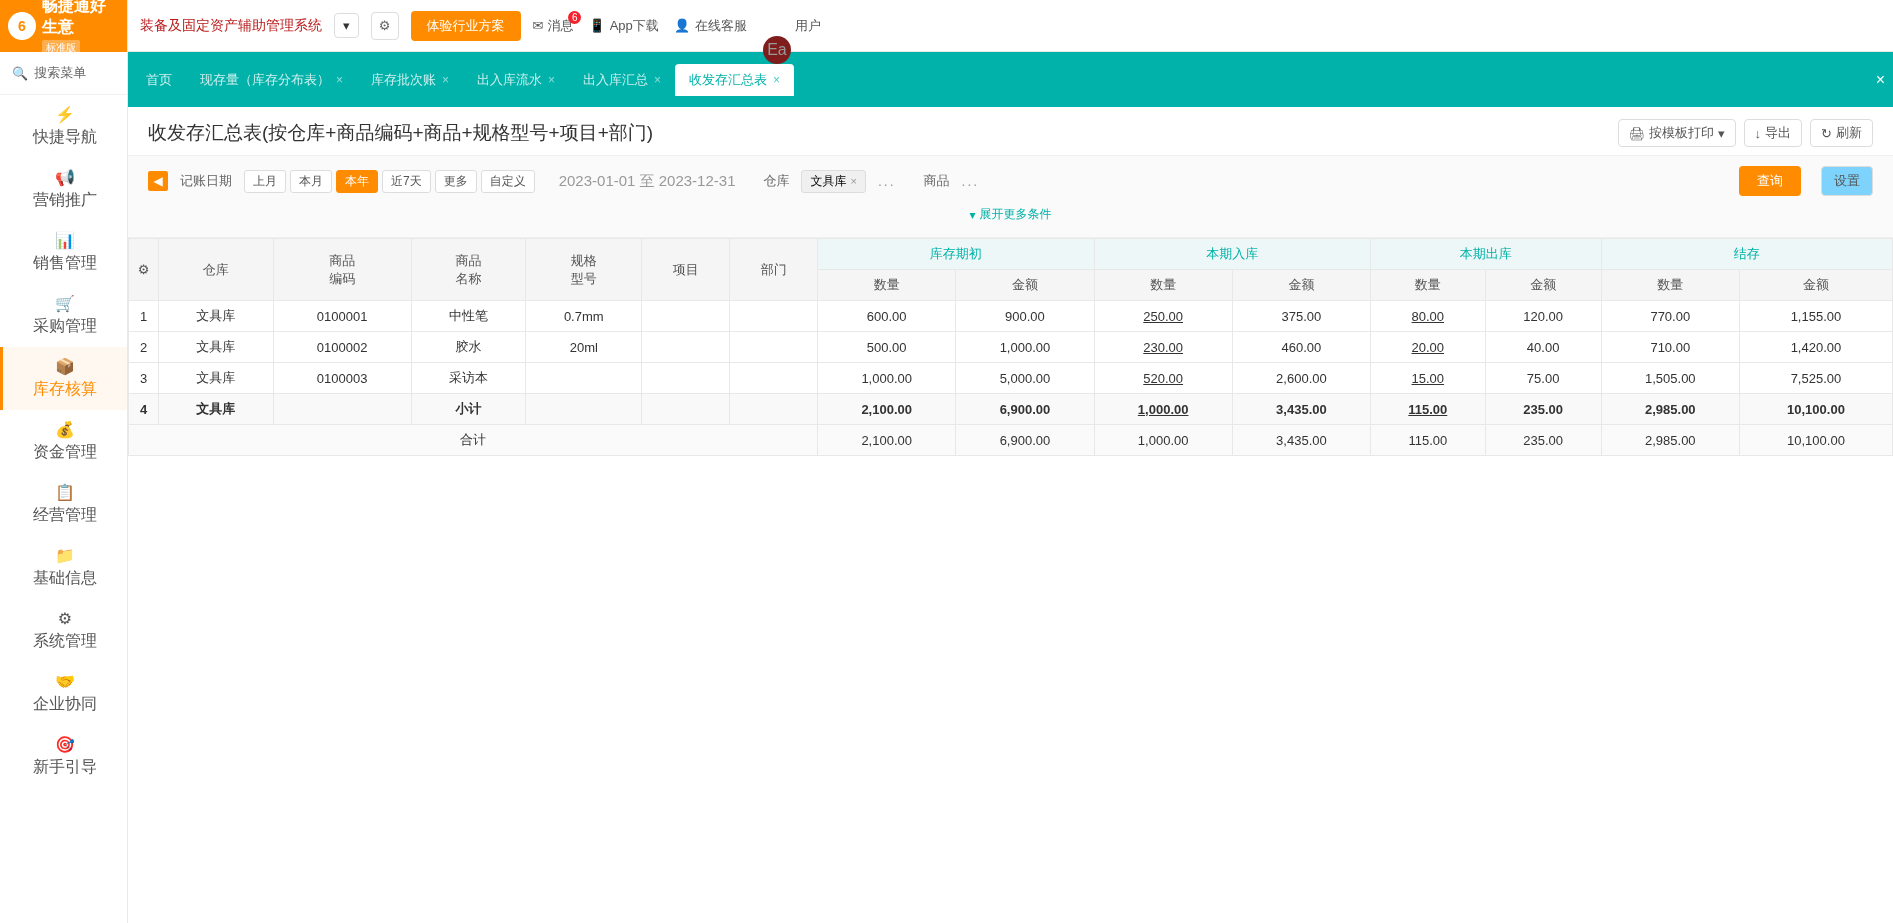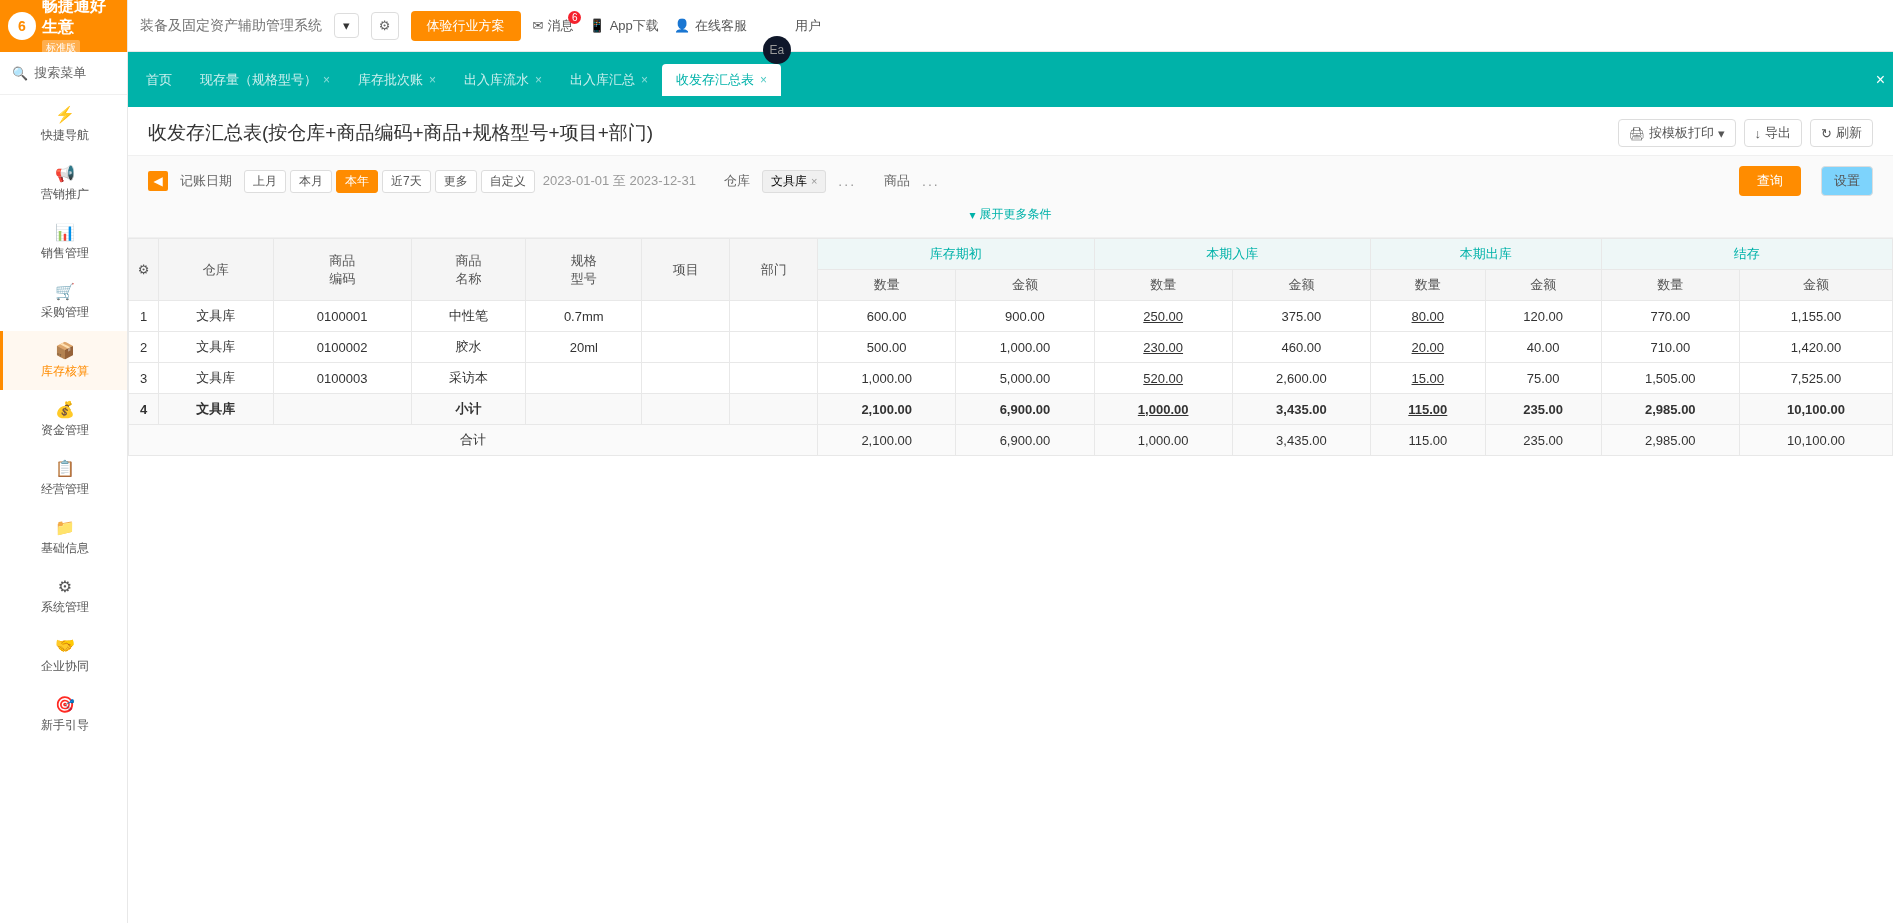--- a/index.html
+++ b/index.html
@@ -8,34 +8,34 @@
     
     .sidebar { width: 128px; background: #fff; display: flex; flex-direction: column; border-right: 1px solid #e8e8e8; flex-shrink: 0; }
     .sidebar-logo { background: #ff8c00; color: #fff; padding: 10px 8px; display: flex; align-items: center; gap: 6px; height: 52px; }
     .sidebar-logo-icon { width: 28px; height: 28px; background: #fff; border-radius: 50%; display: flex; align-items: center; justify-content: center; color: #ff8c00; font-weight: bold; font-size: 14px; flex-shrink: 0; }
     .sidebar-search { padding: 8px; border-bottom: 1px solid #f0f0f0; }
     .sidebar-search-btn { width: 100%; background: none; border: none; display: flex; align-items: center; gap: 6px; color: #666; cursor: pointer; padding: 4px; font-size: 13px; }
     .sidebar-nav { flex: 1; overflow-y: auto; }
     .sidebar-item { display: flex; flex-direction: column; align-items: center; padding: 10px 4px; cursor: pointer; color: #555; border-left: 3px solid transparent; transition: all 0.2s; }
     .sidebar-item.active { background: #fff8f0; color: #ff8c00; border-left-color: #ff8c00; }
     .sidebar-item-icon { font-size: 16px; margin-bottom: 3px; }
-    .sidebar-item-label { font-size: 12px; text-align: center; }
+    .sidebar-item-label { font-size: 16px; text-align: center; }
 
     
     .main { flex: 1; display: flex; flex-direction: column; overflow: hidden; }
 
     
     .topbar { height: 52px; background: #fff; border-bottom: 1px solid #e8e8e8; display: flex; align-items: center; padding: 0 12px; gap: 12px; flex-shrink: 0; }
     .topbar-select { border: 1px solid #ddd; border-radius: 4px; padding: 4px 8px; font-size: 13px; color: #333; background: #fff; cursor: pointer; }
     .topbar-gear { width: 28px; height: 28px; border: 1px solid #ddd; border-radius: 4px; display: flex; align-items: center; justify-content: center; cursor: pointer; color: #666; }
     .topbar-trial { background: #ff8c00; color: #fff; border: none; border-radius: 4px; padding: 6px 16px; font-size: 13px; cursor: pointer; }
     .topbar-right { display: flex; align-items: center; gap: 16px; color: #555; font-size: 13px; }
     .topbar-right-item { display: flex; align-items: center; gap: 4px; cursor: pointer; position: relative; }
     .badge { background: #f5222d; color: #fff; border-radius: 8px; font-size: 10px; padding: 1px 4px; position: absolute; top: -6px; right: -8px; }
-    .topbar-avatar { width: 28px; height: 28px; background: #0f172a; border-radius: 50%; display: flex; align-items: center; justify-content: center; font-size: 12px; color: #999; margin-top: 48px; }
+    .topbar-avatar { width: 28px; height: 28px; background: #7f1d1d; border-radius: 50%; display: flex; align-items: center; justify-content: center; font-size: 16px; color: #999; margin-top: 48px; }
 
     
     .tabs { background: #00b2a9; display: flex; align-items: center; height: 55px; padding: 0 4px; flex-shrink: 0; overflow-x: auto; }
     .tab { display: flex; align-items: center; gap: 6px; padding: 0 14px; height: 32px; cursor: pointer; color: rgba(255,255,255,0.8); font-size: 13px; border-radius: 4px 4px 0 0; white-space: nowrap; }
     .tab.active { background: #fff; color: #00b2a9; font-weight: 500; }
     .tab-close { font-size: 12px; color: inherit; opacity: 0.7; }
     .tabs-close-btn { margin-left: auto; color: #fff; cursor: pointer; padding: 4px; font-size: 16px; }
 
     
     .content { flex: 1; overflow-y: auto; background: #fff; padding: 0; }
@@ -49,21 +49,21 @@
     .btn-refresh { border: 1px solid #ddd; background: #fff; border-radius: 4px; padding: 4px 10px; font-size: 13px; cursor: pointer; color: #555; display: flex; align-items: center; gap: 4px; }
 
     
     .filter-area { padding: 10px 20px; border-bottom: 1px solid #f0f0f0; background: #fafafa; }
     .filter-row { display: flex; align-items: center; gap: 12px; margin-bottom: 6px; }
     .filter-collapse-btn { width: 20px; height: 20px; background: #ff8c00; color: #fff; border: none; border-radius: 2px; cursor: pointer; display: flex; align-items: center; justify-content: center; font-size: 12px; flex-shrink: 0; }
     .filter-label { color: #666; font-size: 13px; flex-shrink: 0; }
     .date-group { display: flex; align-items: center; gap: 4px; }
     .date-btn { padding: 2px 8px; border: 1px solid #ddd; border-radius: 3px; background: #fff; font-size: 12px; cursor: pointer; color: #555; }
     .date-btn.active { background: #ff8c00; color: #fff; border-color: #ff8c00; }
-    .date-range { font-size: 13px; color: #999; margin-left: 4px; text-align: center; }
+    .date-range { font-size: 15px; color: #999; margin-left: 20px; text-align: center; }
     .warehouse-tag { background: #f0f0f0; border: 1px solid #ddd; border-radius: 3px; padding: 2px 8px; font-size: 12px; display: flex; align-items: center; gap: 4px; }
     .tag-close { cursor: pointer; color: #999; font-size: 11px; }
     .filter-dots { color: #999; cursor: pointer; font-size: 14px; letter-spacing: 2px; }
     .expand-conditions { display: flex; justify-content: center; align-items: center; gap: 4px; color: #00b2a9; font-size: 12px; cursor: pointer; padding: 4px; }
     .btn-query { background: #ff8c00; color: #fff; border: none; border-radius: 4px; padding: 6px 18px; font-size: 13px; cursor: pointer; }
     .btn-settings-small { background: #7dd3fc; color: #555; border: 1px solid #ddd; border-radius: 4px; padding: 5px 12px; font-size: 13px; cursor: pointer; }
 
     
     .table-container { overflow-x: auto; }
     table { width: 100%; border-collapse: collapse; font-size: 13px; }
@@ -142,21 +142,21 @@
     <div class="sidebar-item">
       <span class="sidebar-item-icon">🎯</span>
       <span class="sidebar-item-label">新手引导</span>
     </div>
   </nav>
 </div>
 
 <div class="main">
 
   <div class="topbar">
-    <span style="color:#737373;font-size:14px;">装备及固定资产辅助管理系统</span>
+    <span style="color:#b91c1c;font-size:14px;">装备及固定资产辅助管理系统</span>
     <button class="topbar-select">▾</button>
     <div class="topbar-gear">⚙</div>
     <button class="topbar-trial">体验行业方案</button>
     <div class="topbar-right">
       <div class="topbar-right-item">
         <span>✉</span>
         <span>消息</span>
         <span class="badge">6</span>
       </div>
       <div class="topbar-right-item">
@@ -174,21 +174,21 @@
         <span>用户</span>
       </div>
     </div>
   </div>
 
   <div class="tabs">
     <div class="tab">
       <span>首页</span>
     </div>
     <div class="tab">
-      <span>现存量（规格型号）</span>
+      <span>现存量（库存分布表）</span>
       <span class="tab-close">×</span>
     </div>
     <div class="tab">
       <span>库存批次账</span>
       <span class="tab-close">×</span>
     </div>
     <div class="tab">
       <span>出入库流水</span>
       <span class="tab-close">×</span>
     </div>

